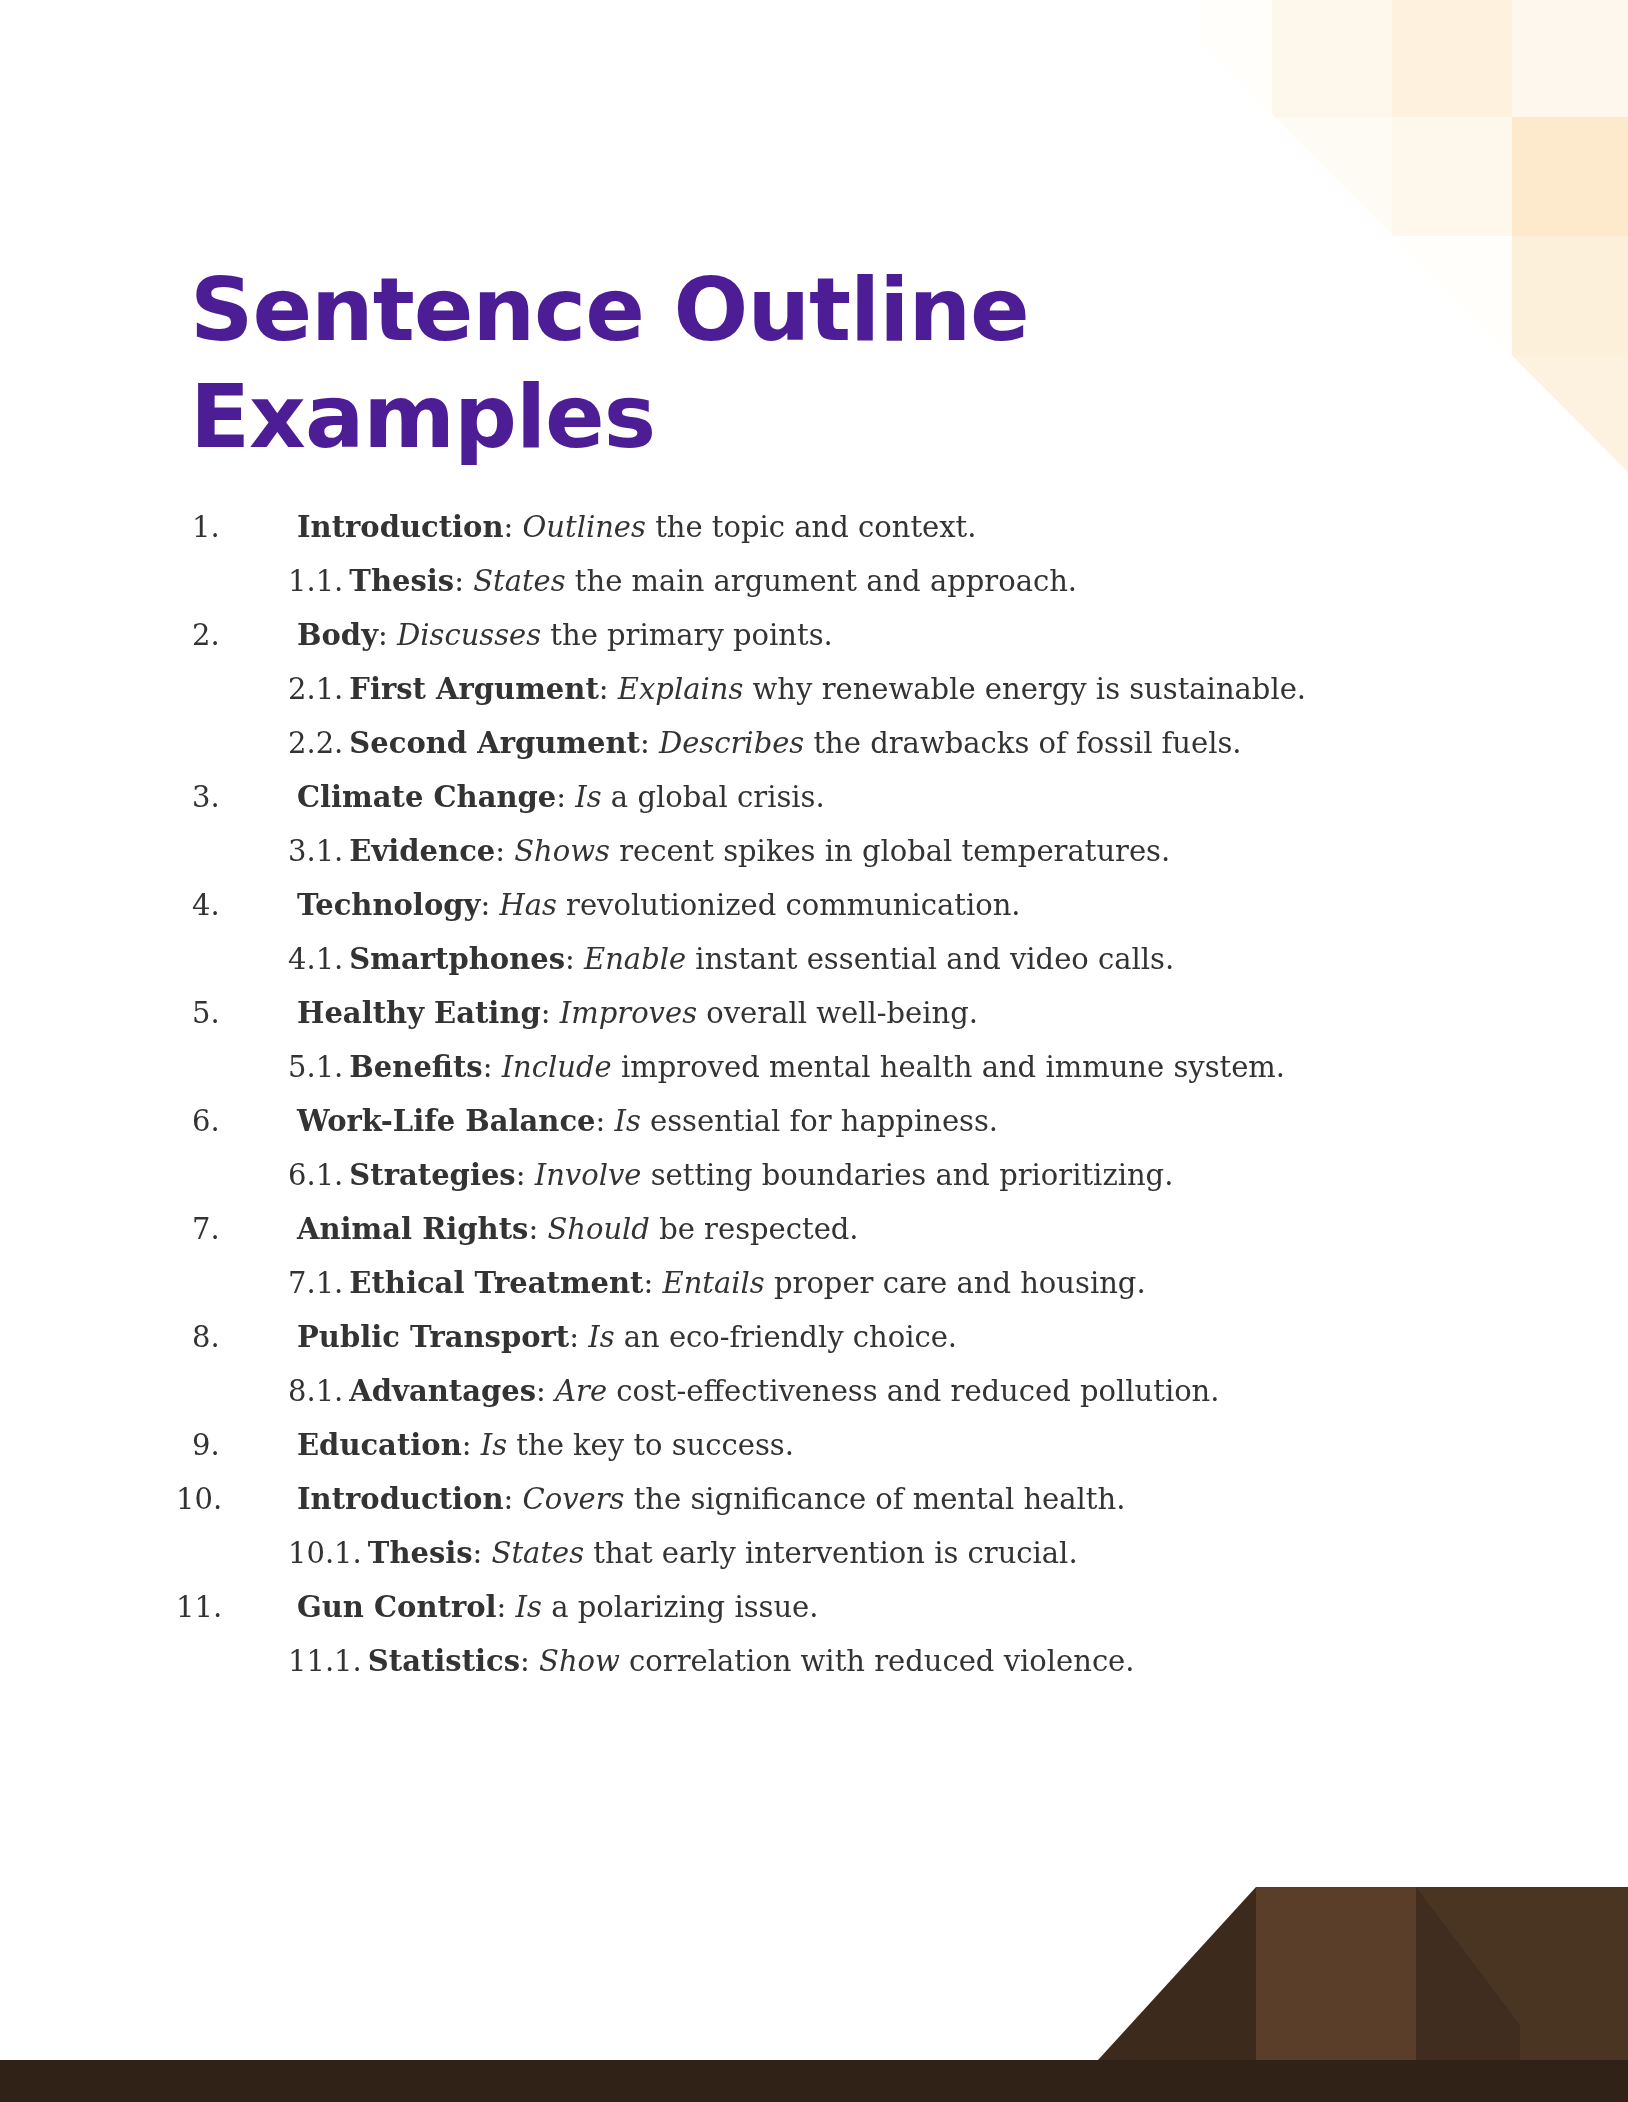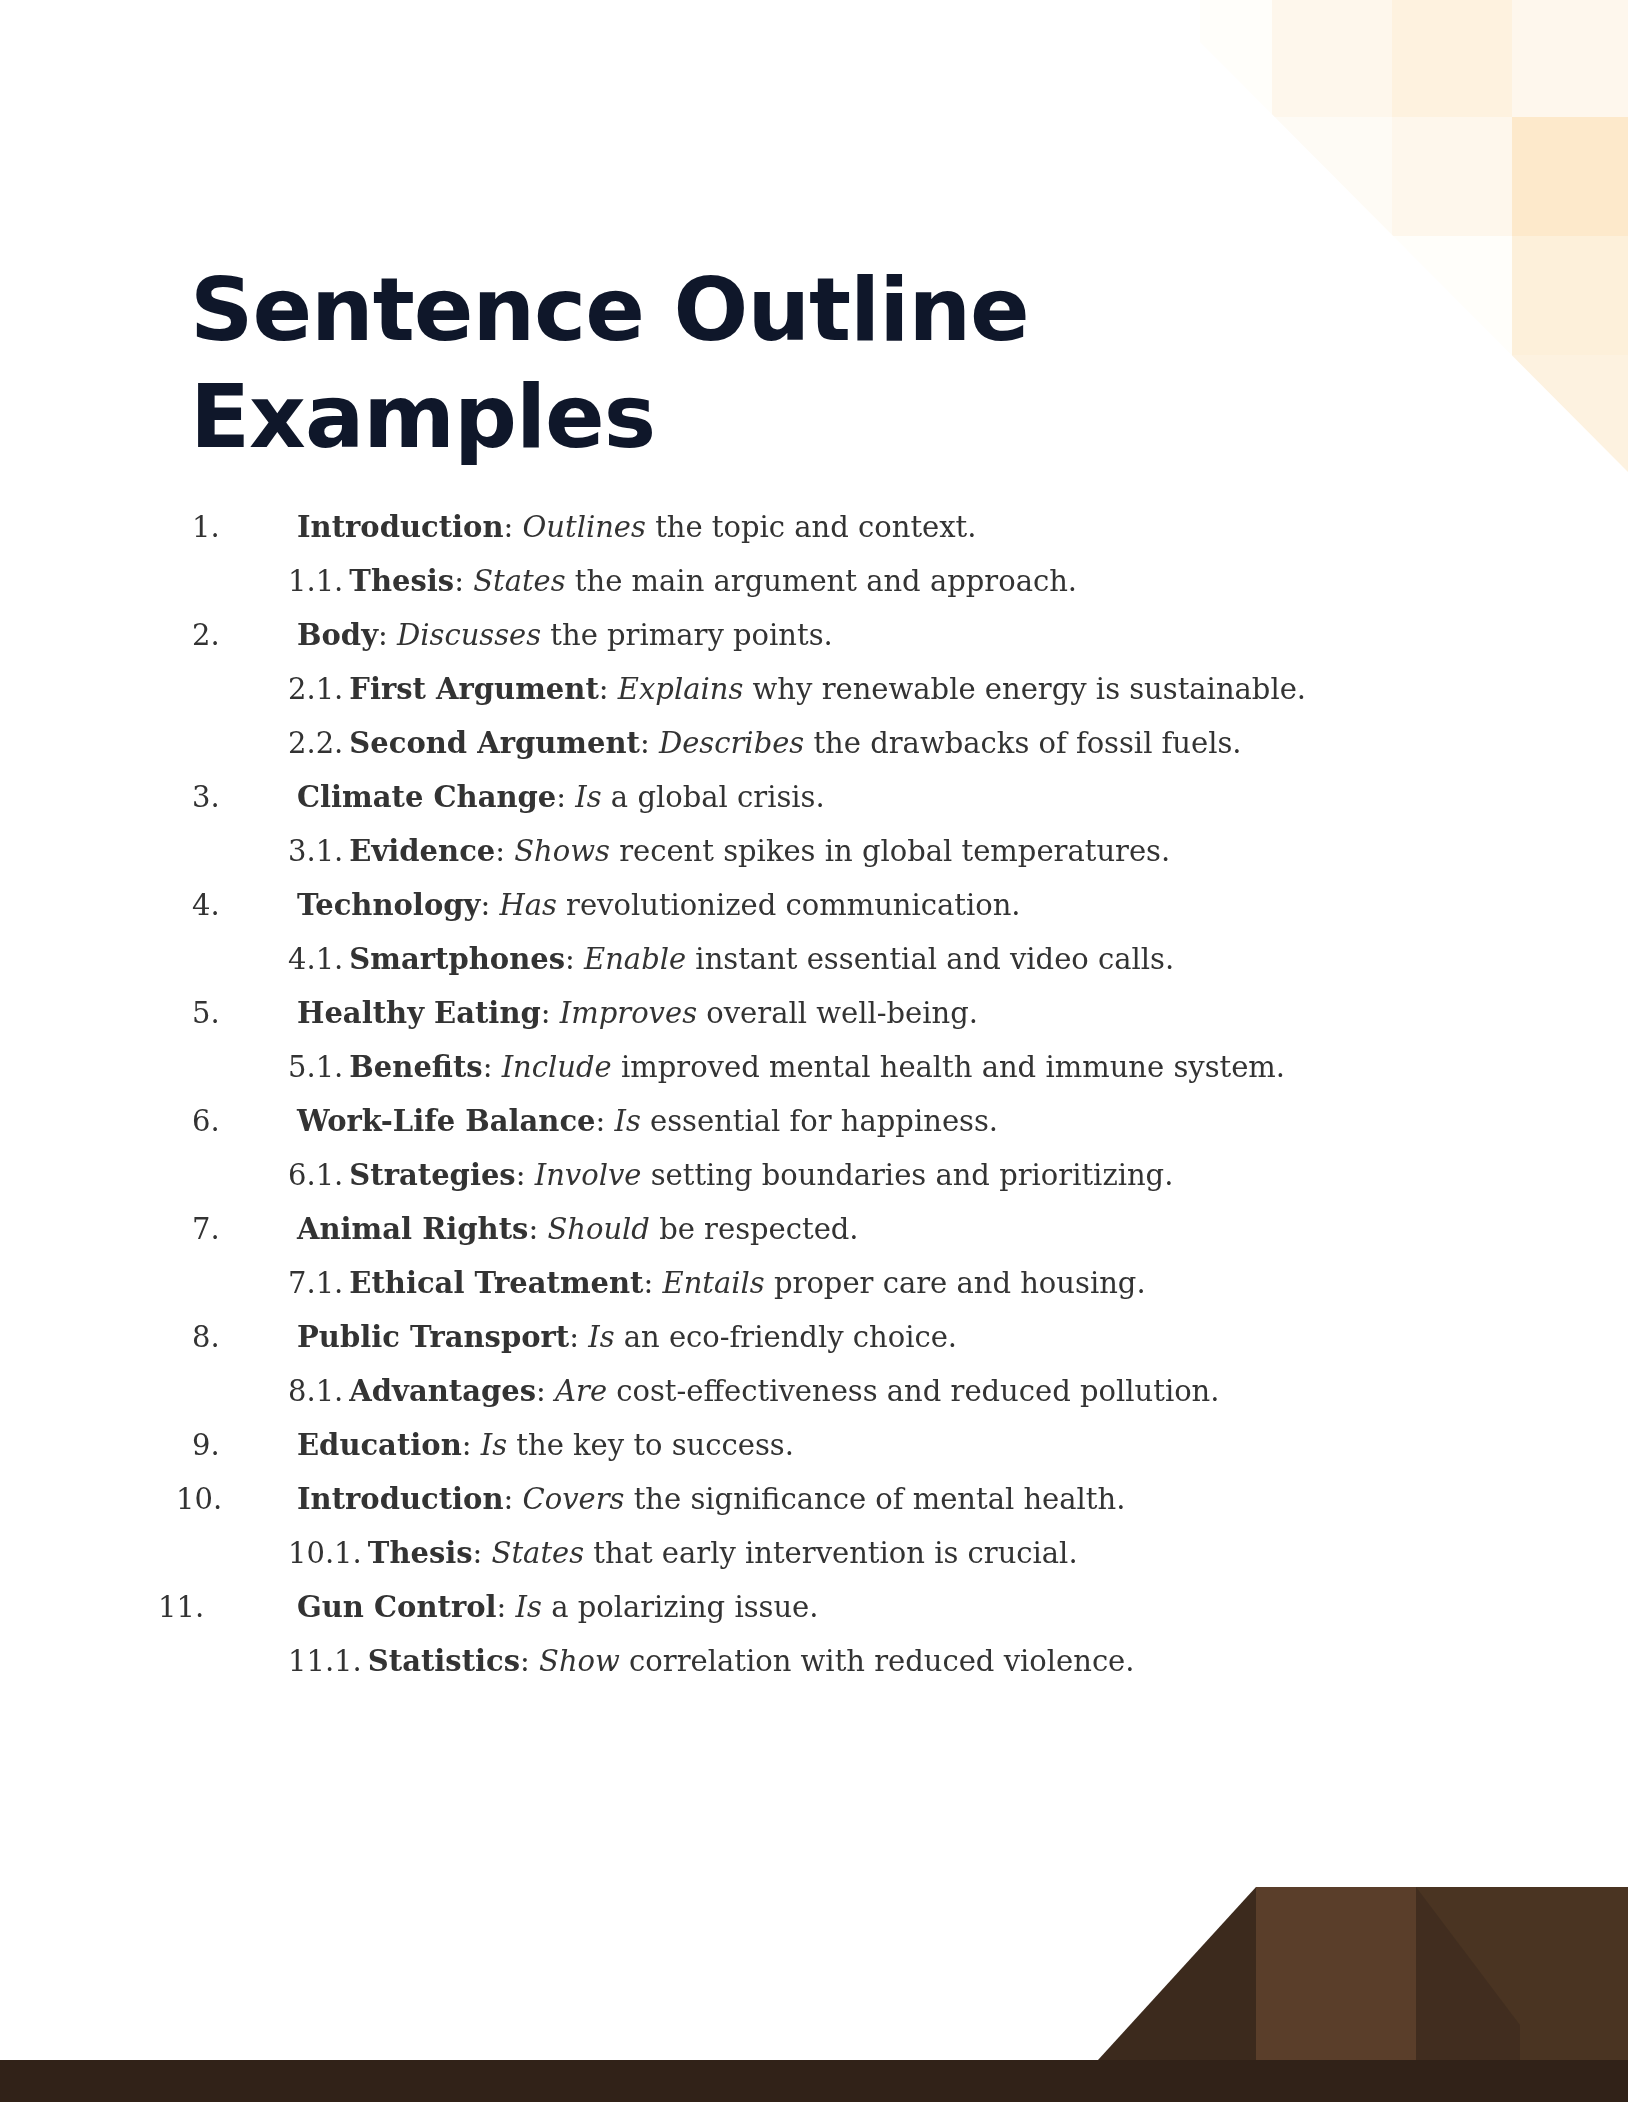--- a/index.html
+++ b/index.html
@@ -57,21 +57,21 @@
 </svg>
 
 <svg class="deco" style="left:0;top:1880px;" width="1628" height="222" viewBox="0 0 1628 222">
   <polygon points="1098,180 1256,7 1256,180" fill="#3c2a1d"></polygon>
   <rect x="1256" y="7" width="160" height="173" fill="#5a3e2a"></rect>
   <rect x="1416" y="7" width="212" height="173" fill="#4a3422"></rect>
   <polygon points="1416,7 1416,180 1520,180 1520,145" fill="#3f2d1f" opacity="0.85"></polygon>
   <rect x="0" y="180" width="1628" height="42" fill="#312218"></rect>
 </svg>
 
-<h1 class="page-title" style="color:#0f172a;">
+<h1 class="page-title" style="color:#4c1d95;">
   <span>Sentence Outline</span><br>
   <span>Examples</span>
 </h1>
 
 <ol class="outline" id="outline">
     <li class="row lvl1">
       <span class="num">1.</span>
       <span class="txt"><span class="term">Introduction</span><span>: </span><span class="verb">Outlines</span><span> the topic and context.</span></span>
     </li>
     <li class="row lvl2">
@@ -134,19 +134,19 @@
       <span class="txt"><span class="term">Education</span><span>: </span><span class="verb">Is</span><span> the key to success.</span></span>
     </li>
     <li class="row lvl1">
       <span class="num" style="left: 176px;">10.</span>
       <span class="txt"><span class="term">Introduction</span><span>: </span><span class="verb">Covers</span><span> the significance of mental health.</span></span>
     </li>
     <li class="row lvl2">
       <span class="txt"><span class="lvl2num">10.1.</span><span class="term">Thesis</span><span>: </span><span class="verb">States</span><span> that early intervention is crucial.</span></span>
     </li>
     <li class="row lvl1">
-      <span class="num" style="left: 158px;">11.</span>
+      <span class="num" style="left: 176px;">11.</span>
       <span class="txt"><span class="term">Gun Control</span><span>: </span><span class="verb">Is</span><span> a polarizing issue.</span></span>
     </li>
     <li class="row lvl2">
       <span class="txt"><span class="lvl2num">11.1.</span><span class="term">Statistics</span><span>: </span><span class="verb">Show</span><span> correlation with reduced violence.</span></span>
     </li>
   </ol>
 
 </body></html>

